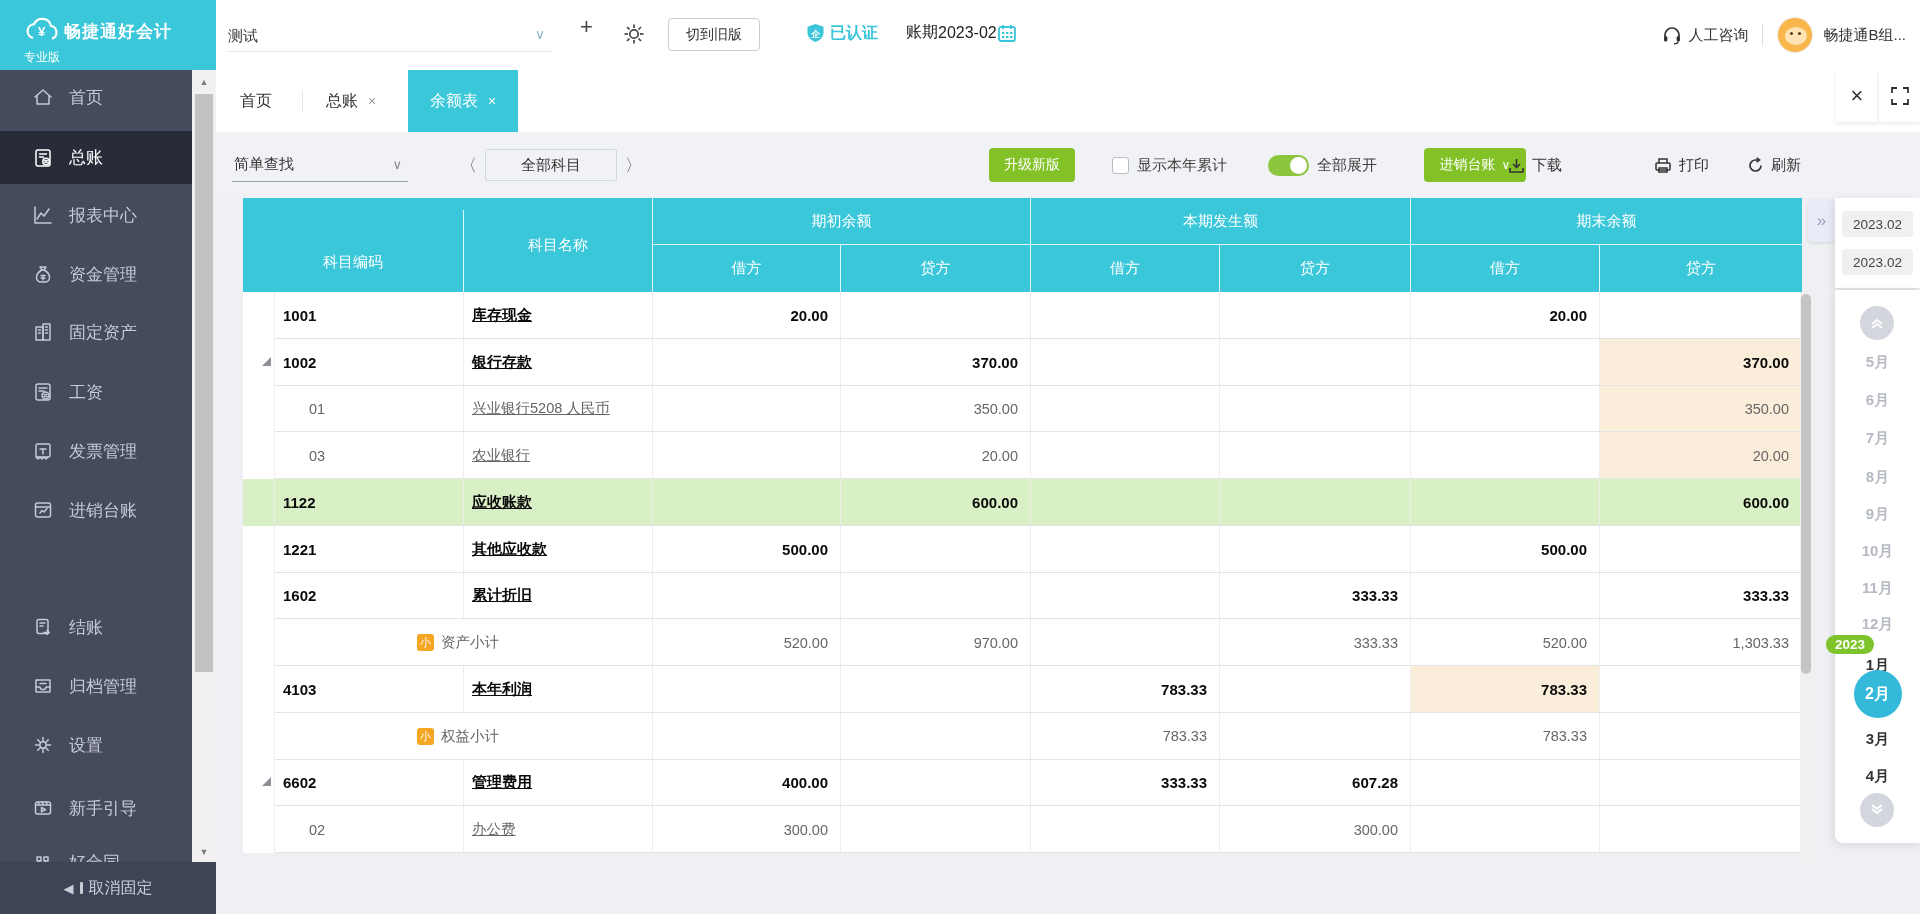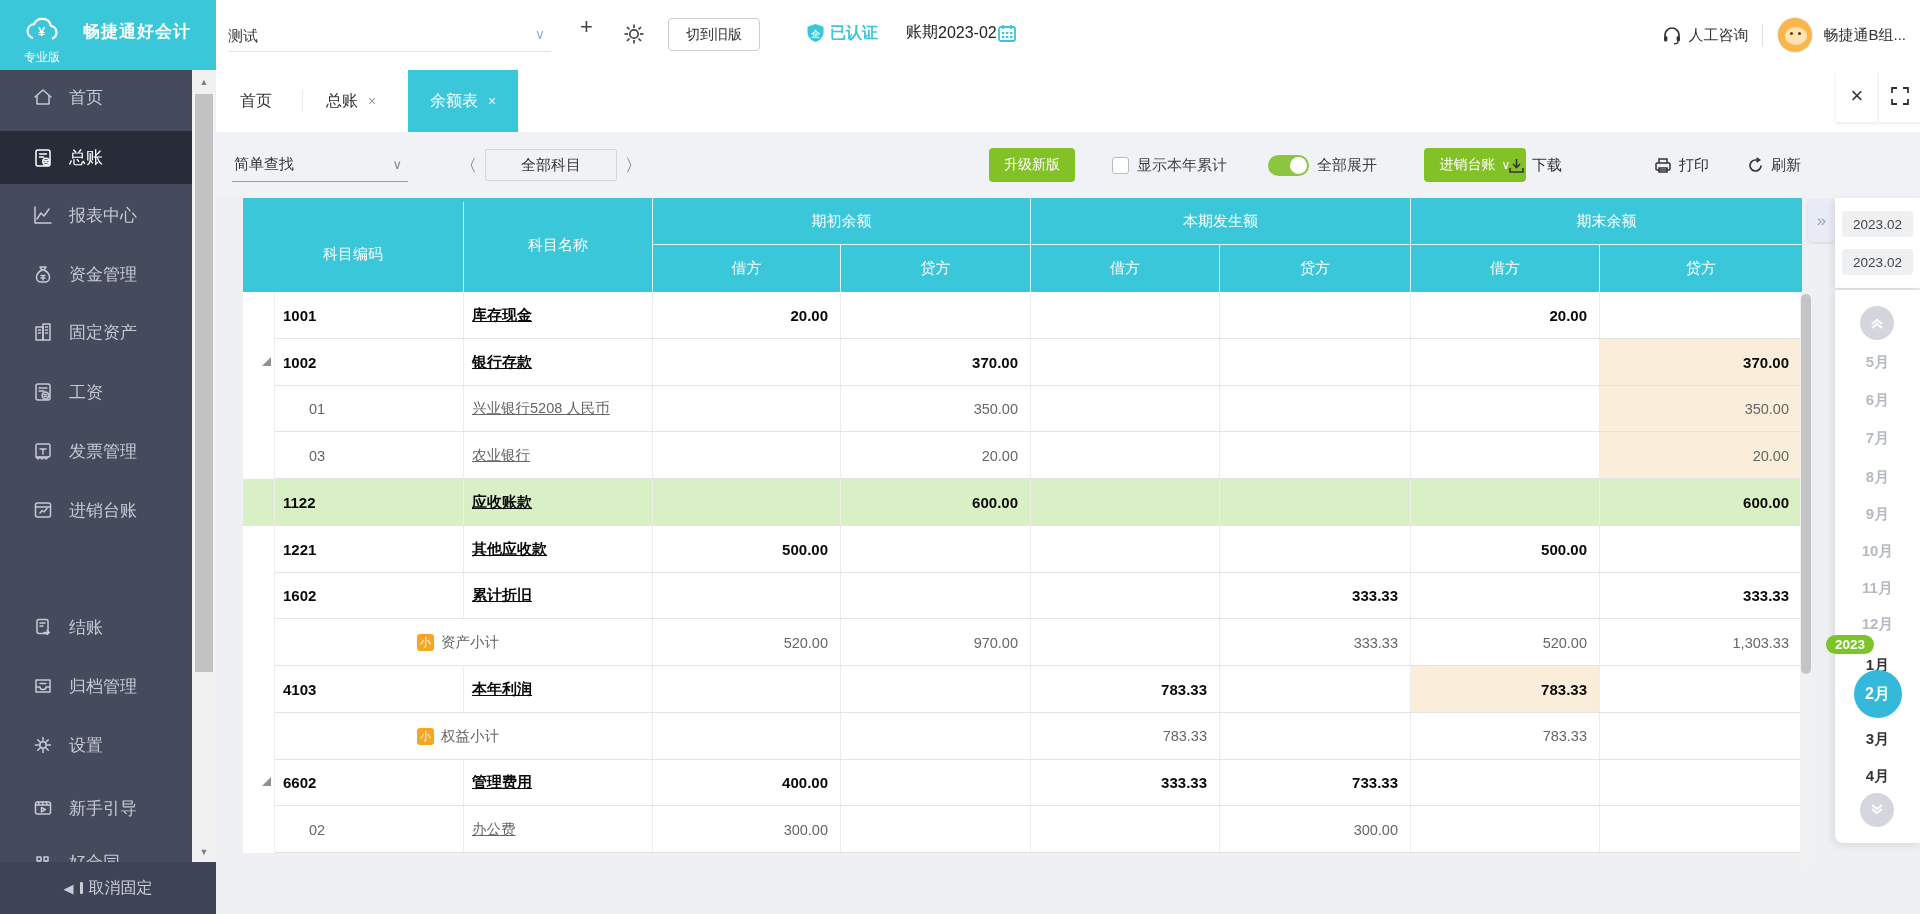--- a/index.html
+++ b/index.html
@@ -2,21 +2,21 @@
 <html><head>
 <meta charset="utf-8">
 <style>
   html,body{margin:0;padding:0;background:#dfe2e8;}
   *{box-sizing:border-box;font-family:"Liberation Sans","DejaVu Sans",sans-serif;}
   #app{position:relative;width:1920px;height:914px;background:#eef0f4;overflow:hidden;}
   .abs{position:absolute;}
   
   .tophdr{position:absolute;left:0;top:0;width:1920px;height:70px;background:#fff;box-shadow:0 1px 0 #ececec;}
   .logo{position:absolute;left:0;top:0;width:216px;height:70px;background:#3bc7da;color:#fff;}
-  .logo-title{position:absolute;left:64px;top:20px;font-size:17px;font-weight:bold;letter-spacing:1px;margin-left:19px;}
+  .logo-title{position:absolute;left:64px;top:20px;font-size:17px;font-weight:bold;letter-spacing:1px;}
   .logo-sub{position:absolute;left:24px;top:49px;font-size:12px;}
   .acct{position:absolute;left:228px;top:20px;width:323px;height:32px;border-bottom:1px solid #e3e6ea;font-size:15px;color:#333;}
   .acct .chev{position:absolute;right:6px;top:6px;color:#8fb9cf;font-size:14px;}
   .hbtn{position:absolute;top:14px;font-size:22px;color:#444;cursor:pointer;}
   .oldver{position:absolute;left:668px;top:18px;width:92px;height:33px;border:1px solid #c9ccd2;border-radius:4px;font-size:14px;color:#333;text-align:center;line-height:31px;}
   .cert{position:absolute;left:806px;top:20px;height:26px;display:flex;align-items:center;gap:5px;color:#3bc5da;font-size:16px;font-weight:bold;}
   .period{position:absolute;left:906px;top:22px;font-size:16px;color:#222;display:flex;align-items:center;}
   .rt-hdr{position:absolute;right:0;top:0;height:70px;display:flex;align-items:center;}
   .support{display:flex;align-items:center;gap:6px;font-size:15px;color:#333;}
   .hdr-div{width:1px;height:22px;background:#e0e0e0;margin:0 14px;}
@@ -368,21 +368,21 @@
         <svg width="17" height="17" viewBox="0 0 17 17">
           <path d="M14 8.5A5.5 5.5 0 1 1 8.5 3h3" fill="none" stroke="#333" stroke-width="1.7"></path>
           <path d="M9.6 0.8L12.6 3l-3 2.2" fill="none" stroke="#333" stroke-width="1.6"></path>
         </svg>
         <span>刷新</span>
       </div>
     </div>
   </div>
 
   <div class="tbl-hdr">
-    <div class="hcell" style="left:0;top:4px;width:221px;height:104px">科目编码</div>
+    <div class="hcell" style="left:0;top:12px;width:221px;height:104px">科目编码</div>
     <div class="hcell" style="left:221px;top:0;width:189px;height:94px">科目名称</div>
     <div class="hcell grp" style="left:410px;top:0;width:378px;height:47px">期初余额</div>
     <div class="hcell grp" style="left:788px;top:0;width:380px;height:47px">本期发生额</div>
     <div class="hcell grp" style="left:1168px;top:0;width:391px;height:47px;border-right:none">期末余额</div>
     <div class="hcell" style="left:410px;top:47px;width:188px;height:47px">借方</div>
     <div class="hcell" style="left:598px;top:47px;width:190px;height:47px">贷方</div>
     <div class="hcell" style="left:788px;top:47px;width:189px;height:47px">借方</div>
     <div class="hcell" style="left:977px;top:47px;width:191px;height:47px">贷方</div>
     <div class="hcell" style="left:1168px;top:47px;width:189px;height:47px">借方</div>
     <div class="hcell" style="left:1357px;top:47px;width:202px;height:47px;border-right:none">贷方</div>
@@ -525,21 +525,21 @@
         <div class="tcell gut" style="width:32px">
           <div class="tri-exp"></div>
         </div>
         <div class="tcell" style="width:189px;padding-left:8px">6602</div>
         <div class="tcell" style="width:189px;padding-left:8px">
           <span class="name-link">管理费用</span>
         </div>
         <div class="tcell num" style="width:188px">400.00</div>
         <div class="tcell num" style="width:190px"></div>
         <div class="tcell num" style="width:189px">333.33</div>
-        <div class="tcell num" style="width:191px">733.33</div>
+        <div class="tcell num" style="width:191px">607.28</div>
         <div class="tcell num" style="width:189px"></div>
         <div class="tcell num" style="width:202px"></div>
       </div>
       <div class="trow">
         <div class="tcell gut" style="width:32px"></div>
         <div class="tcell" style="width:189px;padding-left:34px">02</div>
         <div class="tcell" style="width:189px;padding-left:8px">
           <span class="name-link">办公费</span>
         </div>
         <div class="tcell num" style="width:188px">300.00</div>

